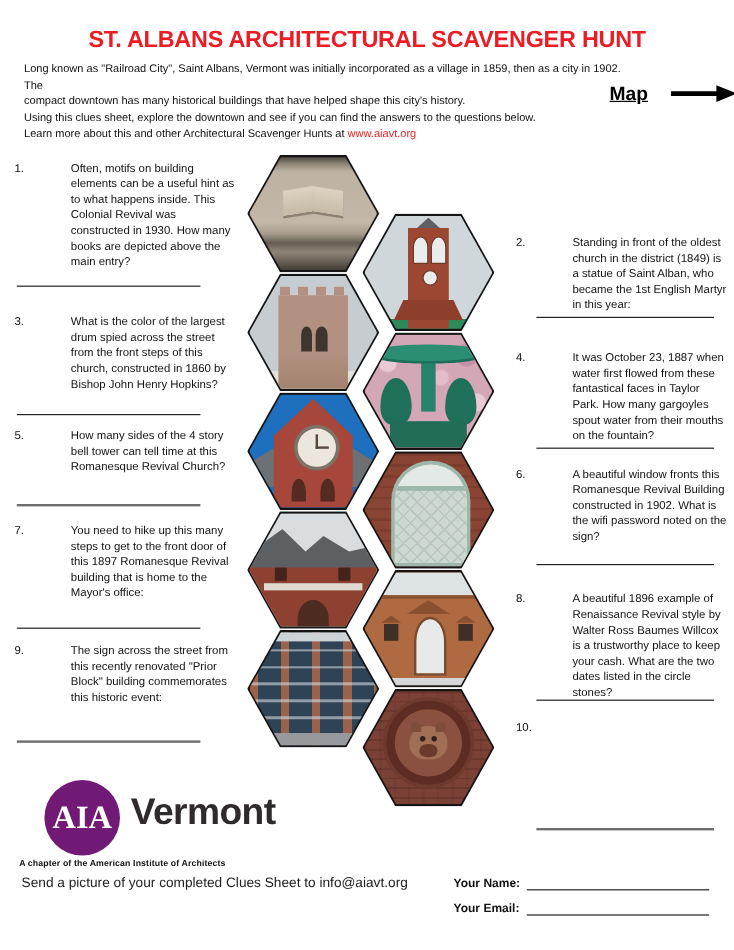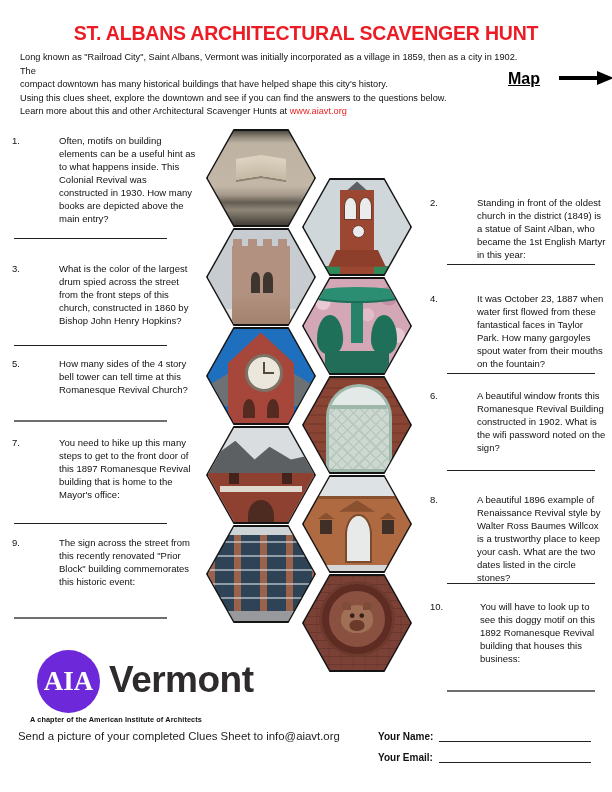--- a/index.html
+++ b/index.html
@@ -132,24 +132,24 @@
         border-radius:50% 50% 45% 45%;
         background:radial-gradient(circle at 35% 38%,#35201a 0 1.8px,rgba(0,0,0,0) 2.8px),
                    radial-gradient(circle at 65% 38%,#35201a 0 1.8px,rgba(0,0,0,0) 2.8px),#a06f55;}
   .dog-face::before,.dog-face::after{content:"";position:absolute;top:-3px;width:9px;height:8px;background:#7e4d39;border-radius:50% 50% 0 50%;}
   .dog-face::before{left:1px;} .dog-face::after{right:1px;border-radius:50% 50% 50% 0;}
   .dog-muzzle{position:absolute;left:50%;top:54%;width:15px;height:11px;transform:translateX(-50%);
         background:#6b3a2b;border-radius:45%;}
 
   
   .logo-circle{position:absolute;left:37px;top:650px;width:63px;height:63px;border-radius:50%;
-        background:#6d28d9;display:flex;align-items:center;justify-content:center;}
+        background:#701a75;display:flex;align-items:center;justify-content:center;}
   .logo-acronym{font-family:"Liberation Serif", serif;font-weight:bold;font-size:27px;color:#fff;letter-spacing:0;}
-  .logo-name{position:absolute;left:109px;top:659px;font-size:37px;font-weight:bold;color:#2f2b2c;letter-spacing:-0.5px;}
-  .logo-tagline{position:absolute;left:30px;top:715px;font-size:7.3px;font-weight:bold;color:#111;letter-spacing:0.1px;}
+  .logo-name{position:absolute;left:109px;top:659px;font-size:31px;font-weight:bold;color:#2f2b2c;letter-spacing:-0.5px;}
+  .logo-tagline{position:absolute;left:16px;top:715px;font-size:7.3px;font-weight:bold;color:#111;letter-spacing:0.1px;}
 
   
   .footer{position:absolute;left:18px;top:729px;font-size:11.4px;line-height:15.5px;color:#222;}
   .deadline{color:#e8231f;}
   .field-row{position:absolute;left:378px;width:213px;display:flex;align-items:flex-end;gap:6px;}
   .field-label{font-size:10px;font-weight:bold;color:#111;white-space:nowrap;}
   .field-line{flex:1;height:12px;border-bottom:1.3px solid #222;}
 </style>
 </head>
 <body>
@@ -219,21 +219,20 @@
   <div class="ans" style="left:447px;top:470px;width:148px"></div>
 
   <div class="q qr" style="top:493px">
     <span class="qnum">8.</span>
     <span class="qtext">A beautiful 1896 example of Renaissance Revival style by Walter Ross Baumes Willcox is a trustworthy place to keep your cash. What are the two dates listed in the circle stones?</span>
   </div>
   <div class="ans" style="left:447px;top:583px;width:148px"></div>
 
   <div class="q qr" style="top:600px">
     <span class="qnum" style="flex-basis:18px">10.</span>
-    <span class="qtext">You will have to look up to see this doggy motif on this 1892 Romanesque Revival building that houses this business:</span>
   </div>
   <div class="ans ans-g" style="left:447px;top:690px;width:148px"></div>
 
   <div class="hex" style="left:206px;top:129px">
     <div class="hx-b"></div>
     <div class="hx-i ph-book">
       <div class="book"></div>
     </div>
   </div>
 

